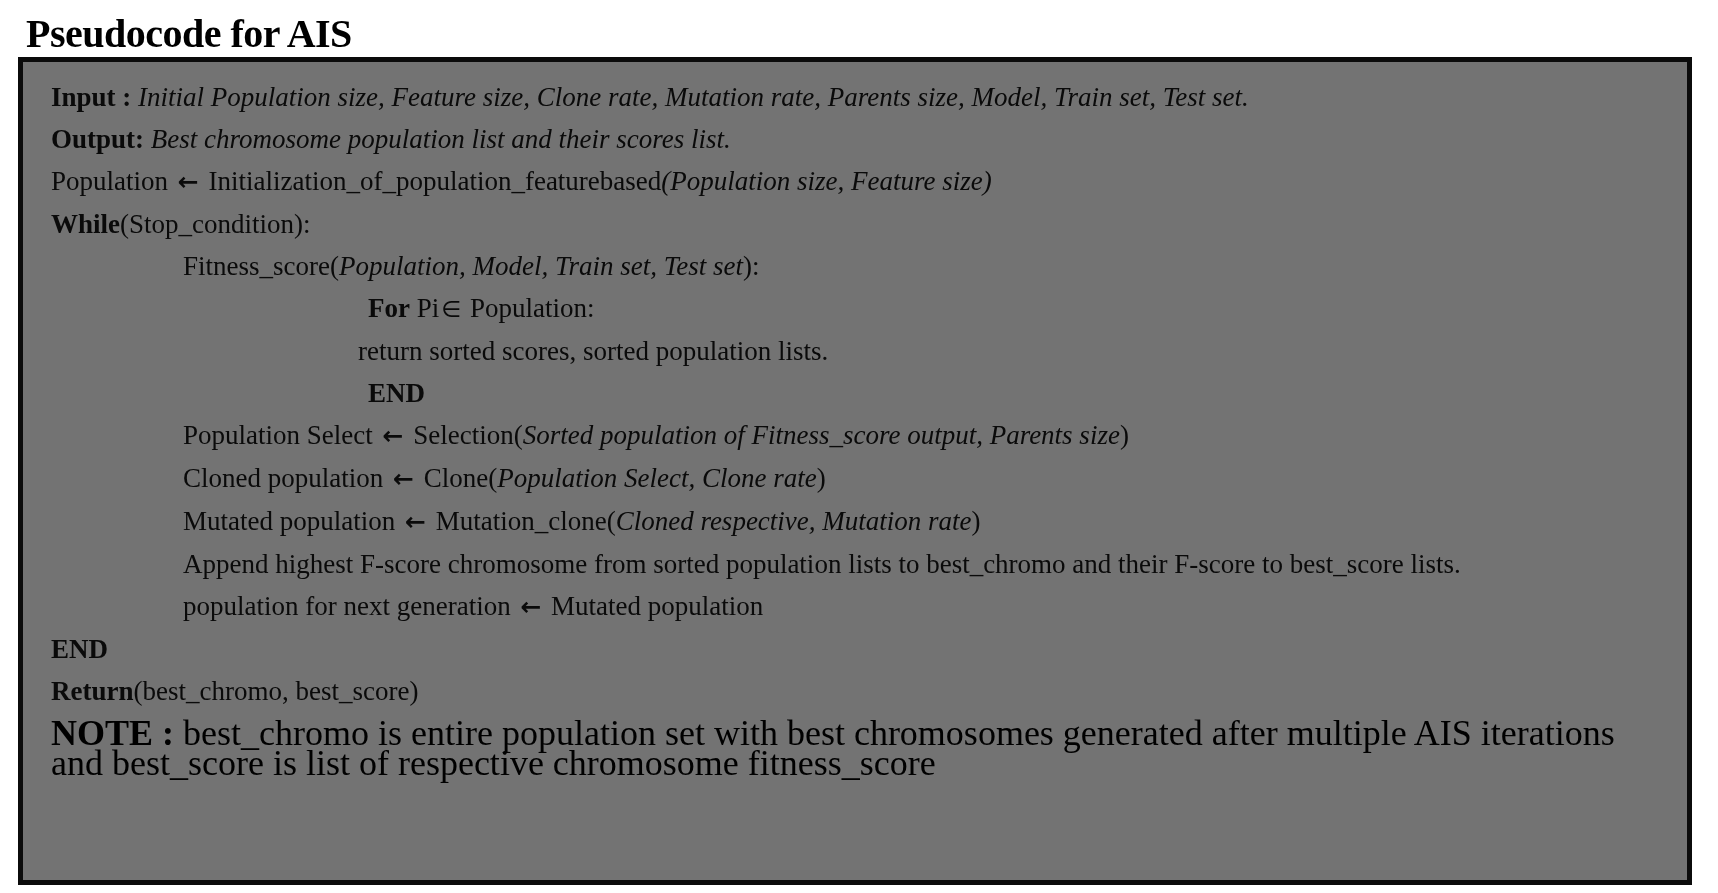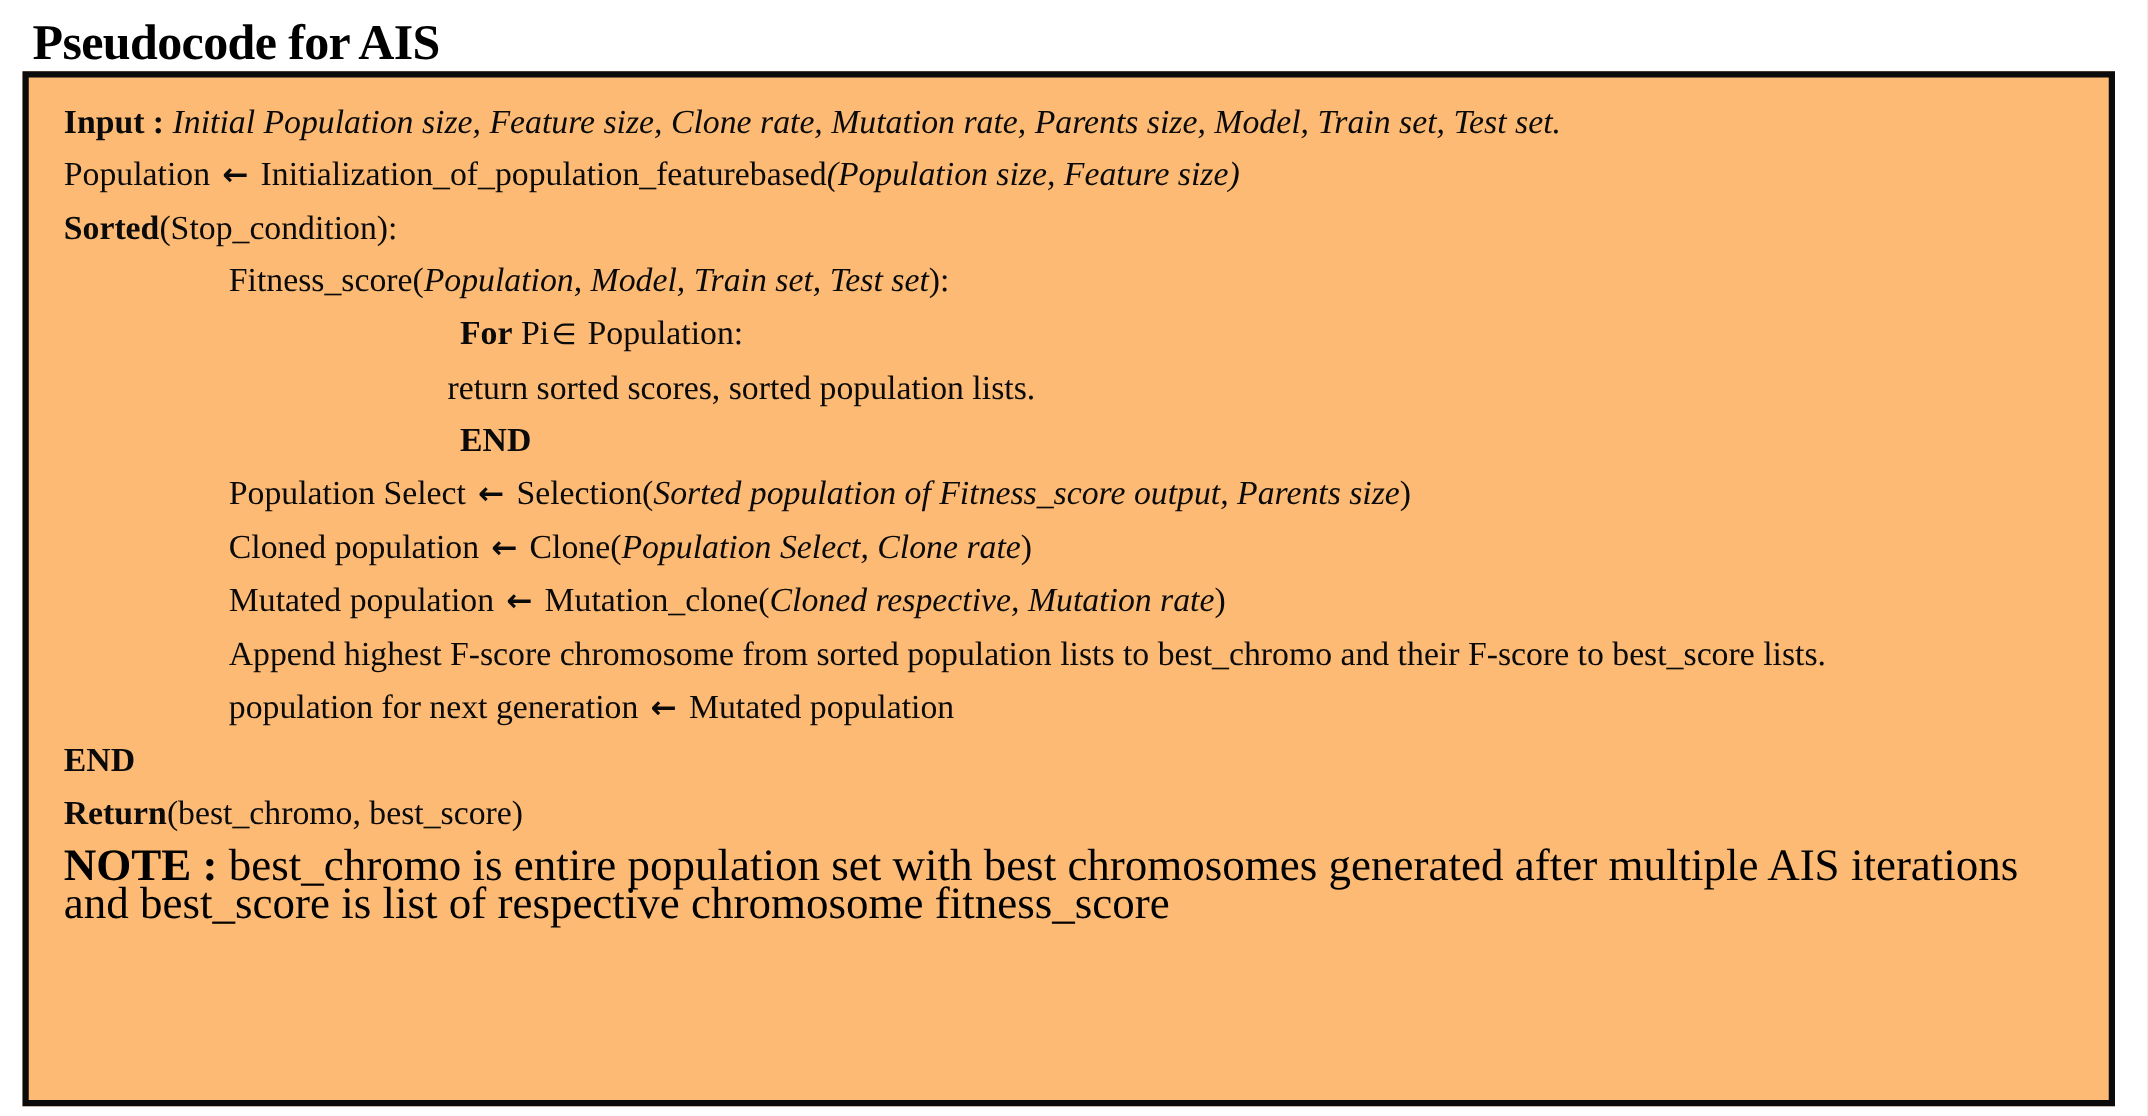--- a/index.html
+++ b/index.html
@@ -37,21 +37,21 @@
 
   
   #frame {
     position: absolute;
     left: 18px;
     top: 45px;
     width: 1674px;
     height: 828px;
     box-sizing: border-box;
     border: 5px solid #0b0b0b;
-    background: #fdba74;
+    background: #737373;
     padding-left: 28px;
   }
 
   
   #code {
     position: absolute;
     left: 0; top: 0;
     width: 100%;
     padding: 14px 0 0 0;
     box-sizing: border-box;
@@ -102,29 +102,33 @@
   <div id="title">Pseudocode for AIS</div>
 
   <div id="frame">
     <div id="code">
 
       <div class="line ind0">
         <span class="b">Input :</span>
         <span class="i">Initial Population size, Feature size, Clone rate, Mutation rate, Parents size, Model, Train set, Test set.</span>
       </div>
 
+      <div class="line ind0">
+        <span class="b">Output:</span>
+        <span class="i">Best chromosome population list and their scores list.</span>
+      </div>
 
       <div class="line ind0">
         <span>Population</span>
         <span class="arrow">←</span>
         <span>Initialization_of_population_featurebased</span><span class="i">(Population size, Feature size)</span>
       </div>
 
       <div class="line ind0">
-        <span class="b">Sorted</span><span>(Stop_condition):</span>
+        <span class="b">While</span><span>(Stop_condition):</span>
       </div>
 
       <div class="line ind1">
         <span>Fitness_score(</span><span class="i">Population, Model, Train set, Test set</span><span>):</span>
       </div>
 
       <div class="line ind3">
         <span class="b">For</span>
         <span>Pi</span><span class="inmem">∈</span>
         <span>Population:</span>

